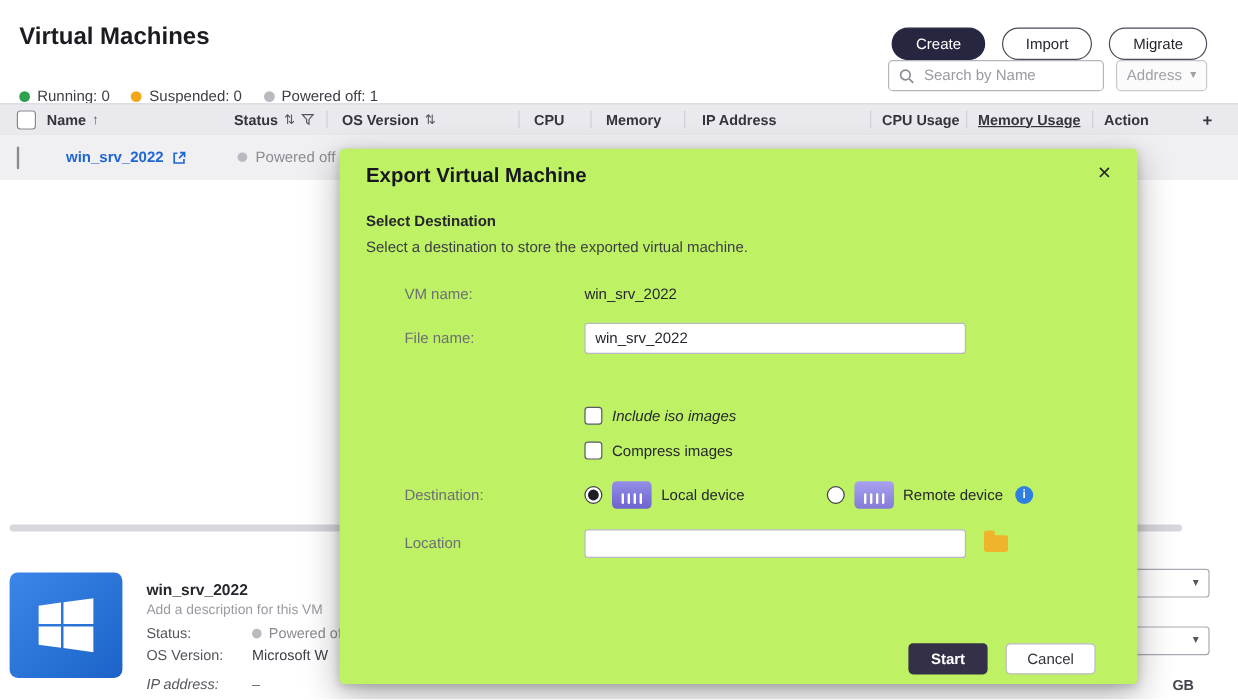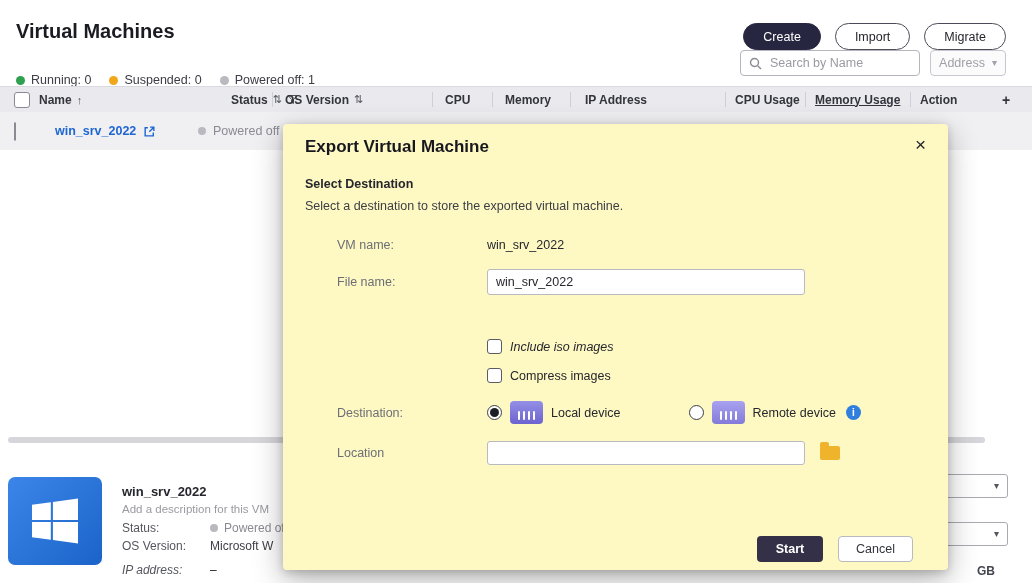--- a/index.html
+++ b/index.html
@@ -48,21 +48,21 @@
   .d-desc{position:absolute;left:122px;top:48px;font-size:11.5px;color:#9a9aa2;}
   .d-row{position:absolute;left:122px;display:flex;align-items:center;font-size:12px;color:#55565e;}
   .d-row .d-label{width:88px;}
   .d-row .d-value{color:#3c3d45;display:flex;align-items:center;gap:6px;}
   .d-row.muted .d-value{color:#8a8a92;}
   .dsel{position:absolute;left:830px;width:178px;height:24px;border:1px solid #a9a9b2;border-radius:3px;background:#fff;
         box-sizing:border-box;}
   .dsel .caret{position:absolute;right:8px;top:6px;color:#55565e;}
   .d-unit{position:absolute;left:977px;top:109px;font-size:12px;font-weight:700;color:#44454d;}
   
-  .modal{position:absolute;left:283px;top:124px;width:665px;height:446px;background:#fef9c3;border-radius:4px;z-index:20;
+  .modal{position:absolute;left:283px;top:124px;width:665px;height:446px;background:#bef264;border-radius:4px;z-index:20;
          box-shadow:0 10px 30px rgba(0,0,0,.30),0 2px 8px rgba(0,0,0,.18);}
   .m-title{position:absolute;left:22px;top:13px;font-size:17px;font-weight:700;color:#17171f;}
   .m-close{position:absolute;right:14px;top:6px;font-size:19px;color:#26262e;background:none;border:none;
            cursor:pointer;font-family:inherit;padding:4px 8px;}
   .m-section{position:absolute;left:22px;top:53px;font-size:12.5px;font-weight:700;color:#26262e;}
   .m-sub{position:absolute;left:22px;top:75px;font-size:12.5px;color:#3c3d45;}
   .mrow{position:absolute;left:54px;right:22px;display:flex;align-items:center;}
   .flabel{width:150px;flex:none;font-size:12.5px;color:#6d6e76;}
   .fvalue{font-size:12.5px;color:#26262e;}
   .m-input{width:318px;height:26px;border:1px solid #b9b9c2;border-radius:3px;padding:0 8px;font-size:12.5px;
@@ -130,21 +130,21 @@
   </div>
 
   <div class="thead">
     <div class="th" style="left:14px;">
       <span class="cbx-table"></span>
     </div>
     <div class="th" style="left:39px;">
       <span>Name</span>
       <span class="sorticon">↑</span>
     </div>
-    <div class="th" style="left:195px;margin-left:36px;">
+    <div class="th" style="left:195px;">
       <span>Status</span>
       <span class="sorticon">⇅</span>
       <svg width="11" height="11" viewBox="0 0 11 11">
         <path d="M1 1.5h9L6.5 5.5v4l-2-1.2V5.5L1 1.5z" fill="none" stroke="#55565e" stroke-width="1"></path>
       </svg>
     </div>
     <div class="th" style="left:285px;">
       <span>OS Version</span>
       <span class="sorticon">⇅</span>
     </div>

